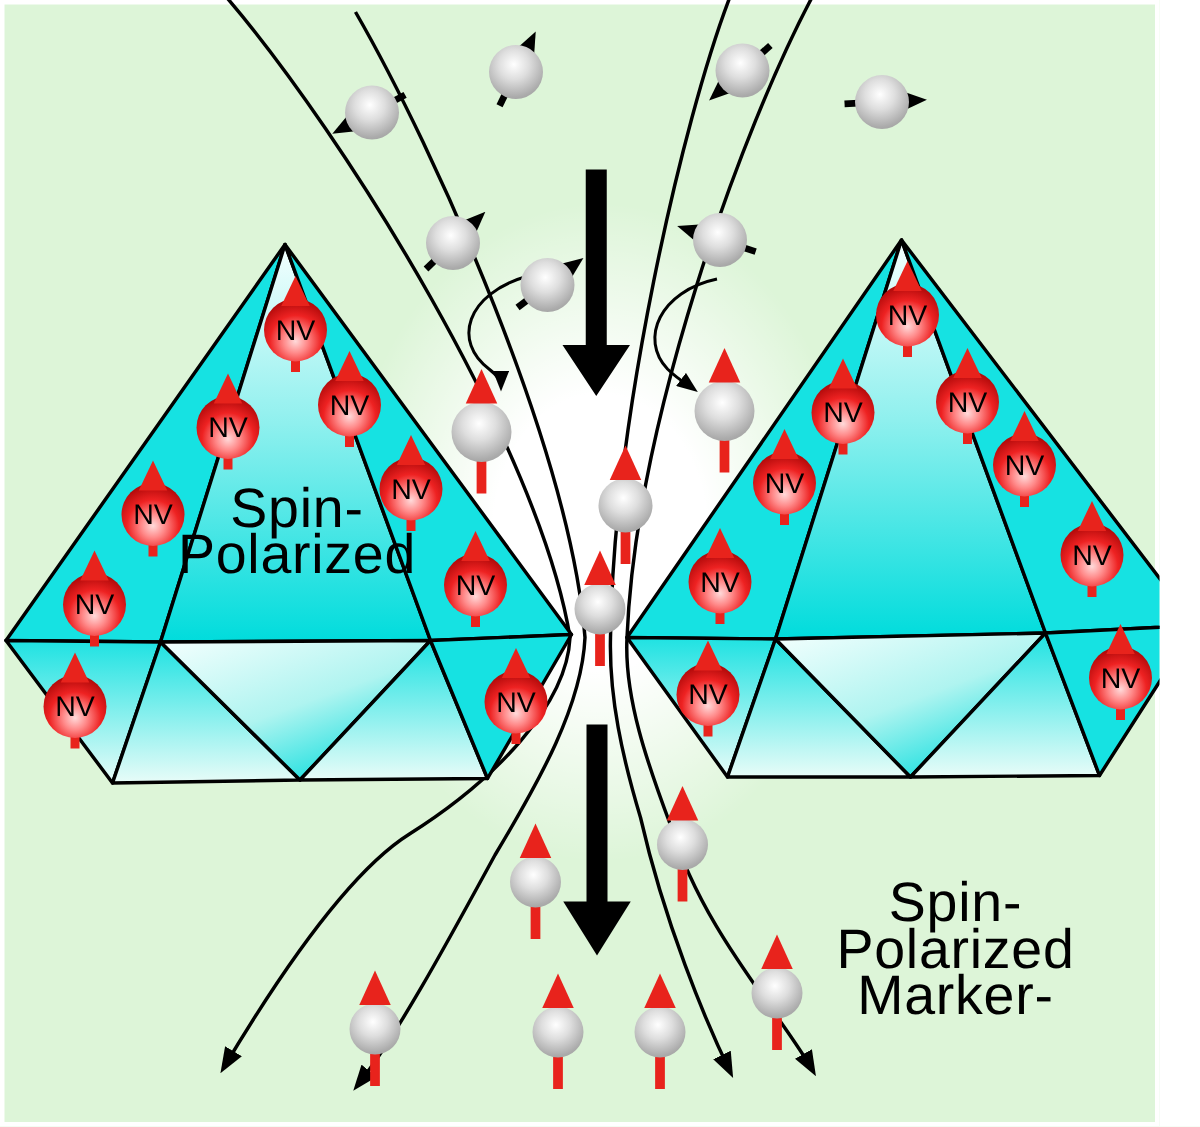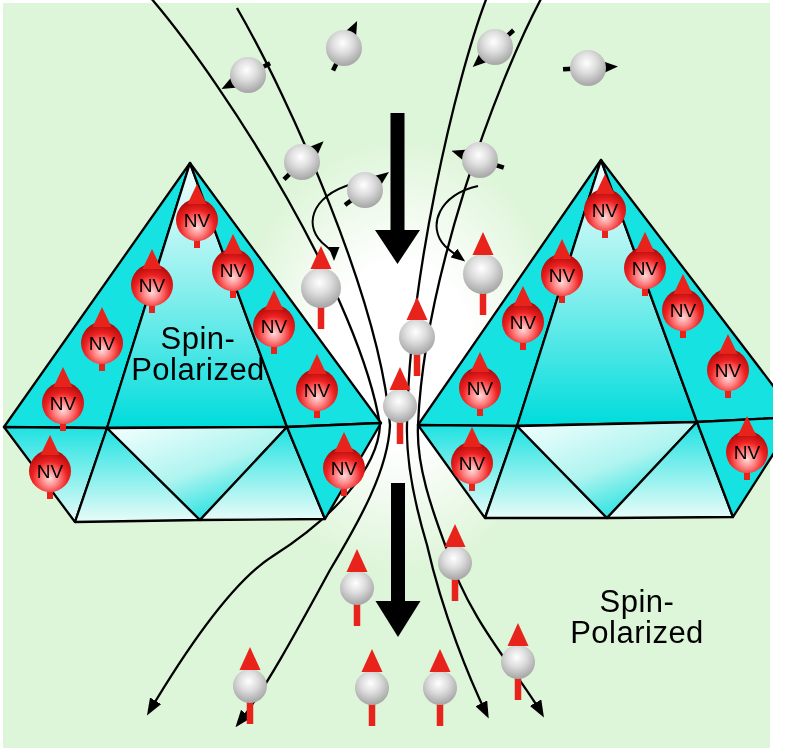--- a/index.html
+++ b/index.html
@@ -11,21 +11,21 @@
       radial-gradient(ellipse 170px 220px at 400px 355px, #ffffff 42%, rgba(255,255,255,0) 100%),
       #ddf5d8;
     box-shadow: inset 0 0 0 3px #ffffff;
     font-family:"Liberation Sans", sans-serif;
   }
   #diagram{position:absolute;left:0;top:0;}
   .lbl{
     position:absolute;
     text-align:center;
     color:#000;
-    font-size:31px;
+    font-size:37px;
     line-height:31px;
     letter-spacing:0.5px;
     user-select:none;
   }
   .lbl sup{font-size:58%;vertical-align:super;line-height:0;}
 </style>
 </head>
 <body>
 
 <div id="canvas">
@@ -297,15 +297,16 @@
   </svg>
 
   <div class="lbl" id="lblLeft" style="left:88px; top:323px; width:220px;">
     <div>Spin-</div>
     <div>Polarized</div>
   </div>
 
   <div class="lbl" id="lblRight" style="left:527px; top:586px; width:220px;">
     <div>Spin-</div>
     <div>Polarized</div>
+    <div>Marker-</div>
   </div>
 
 </div>
 
 </body></html>

